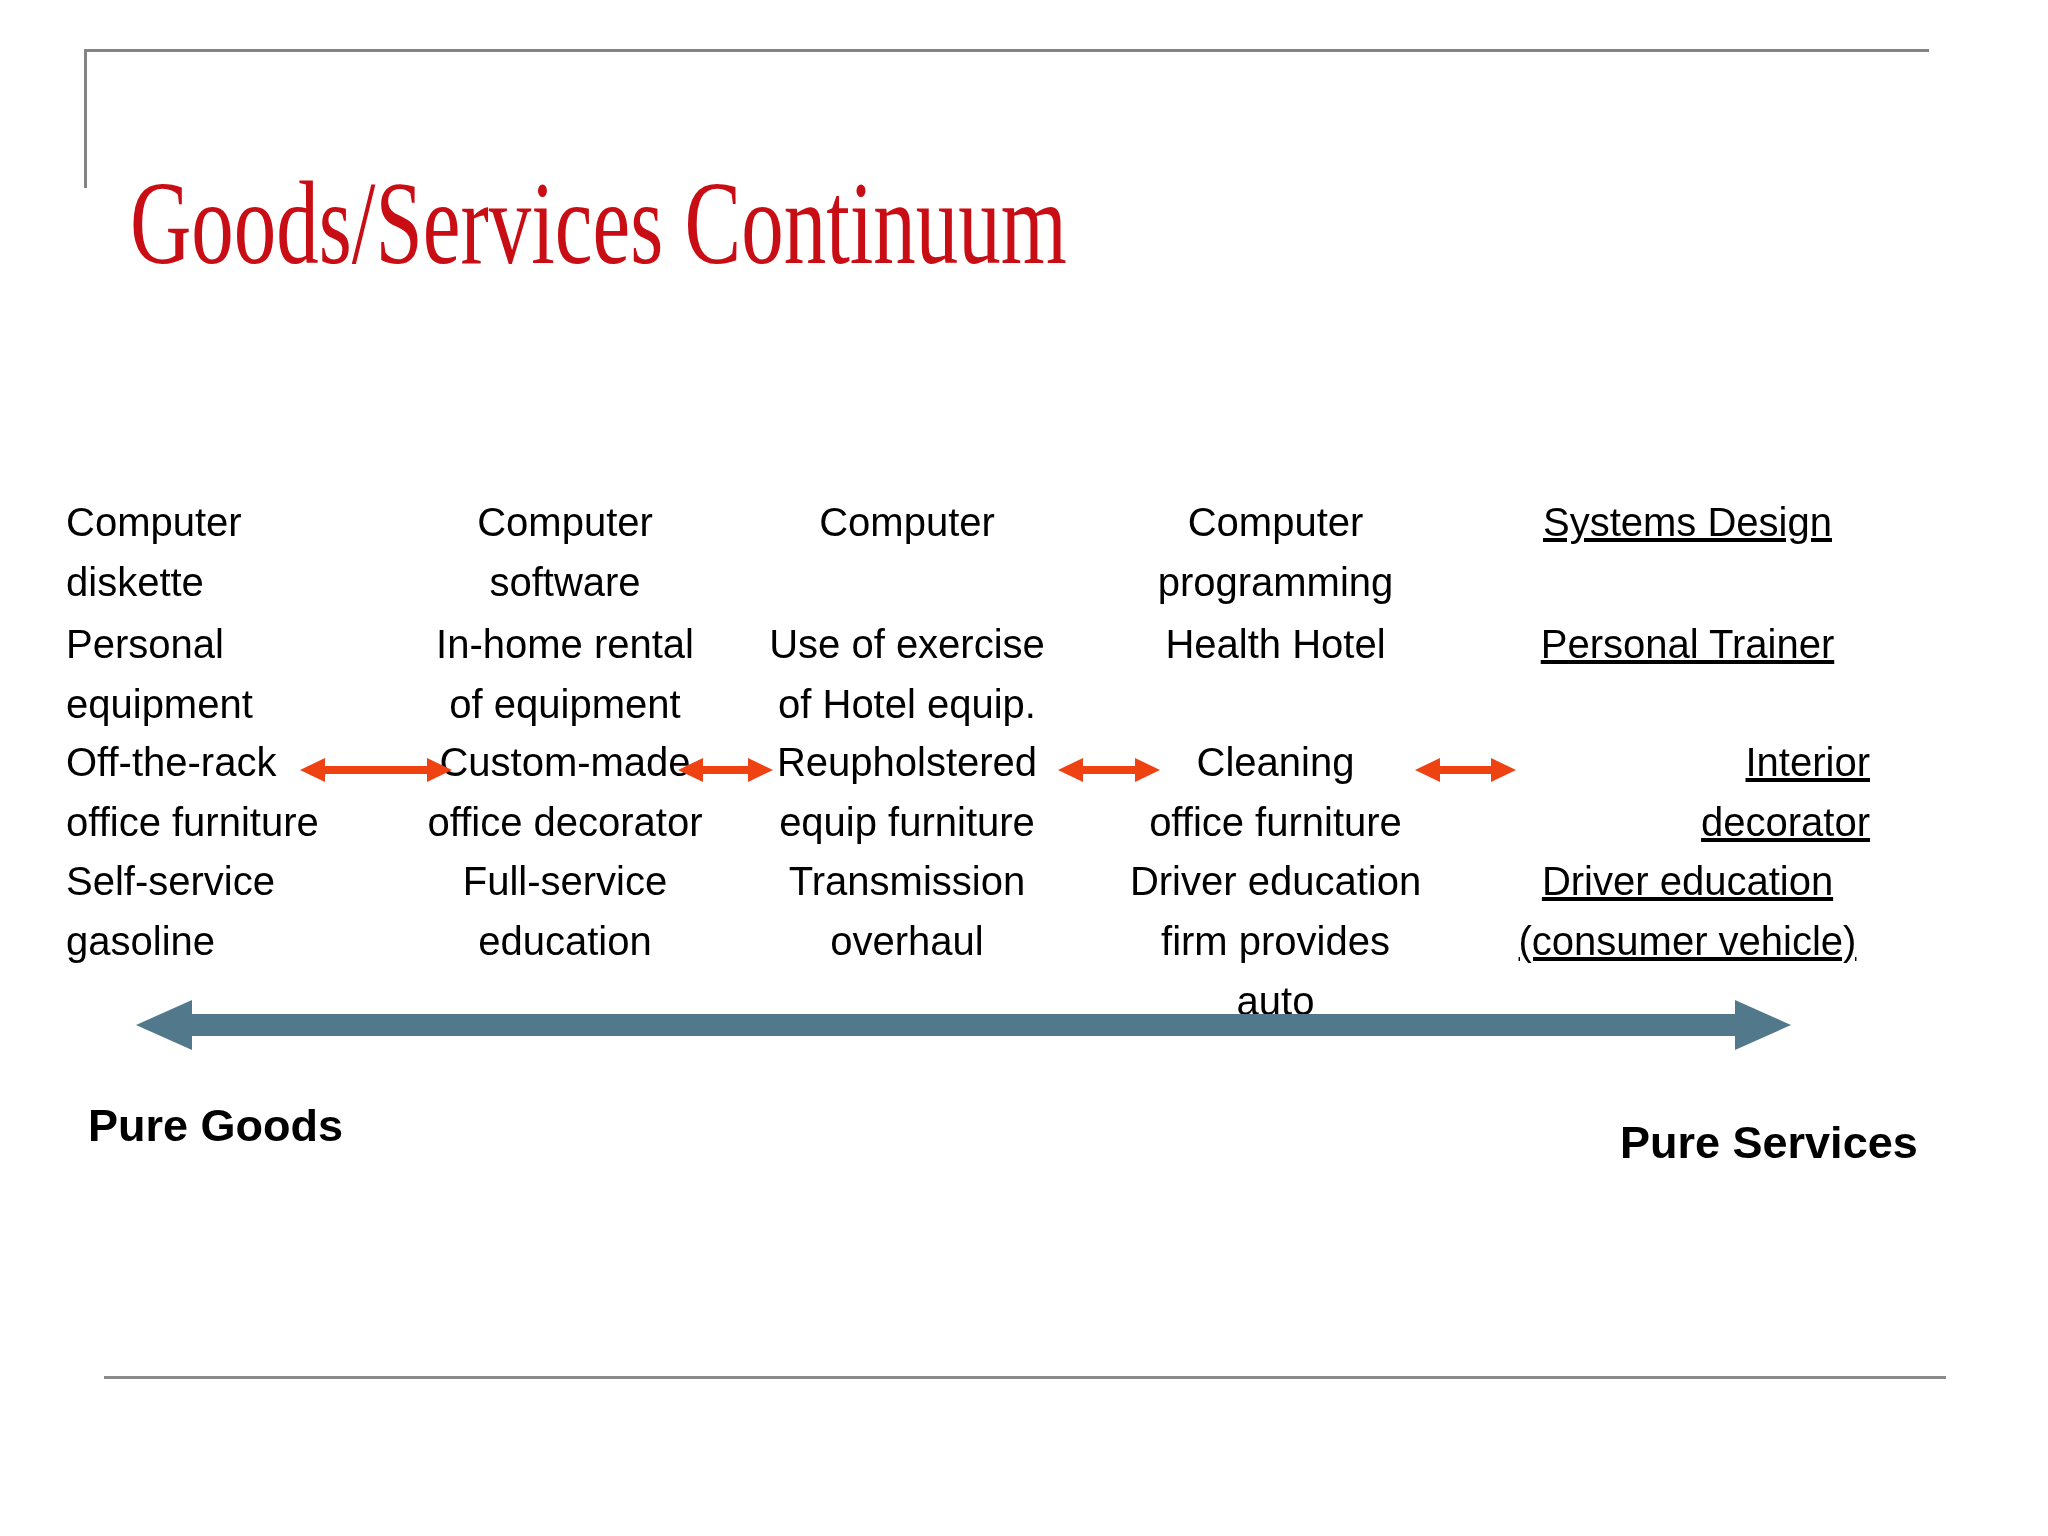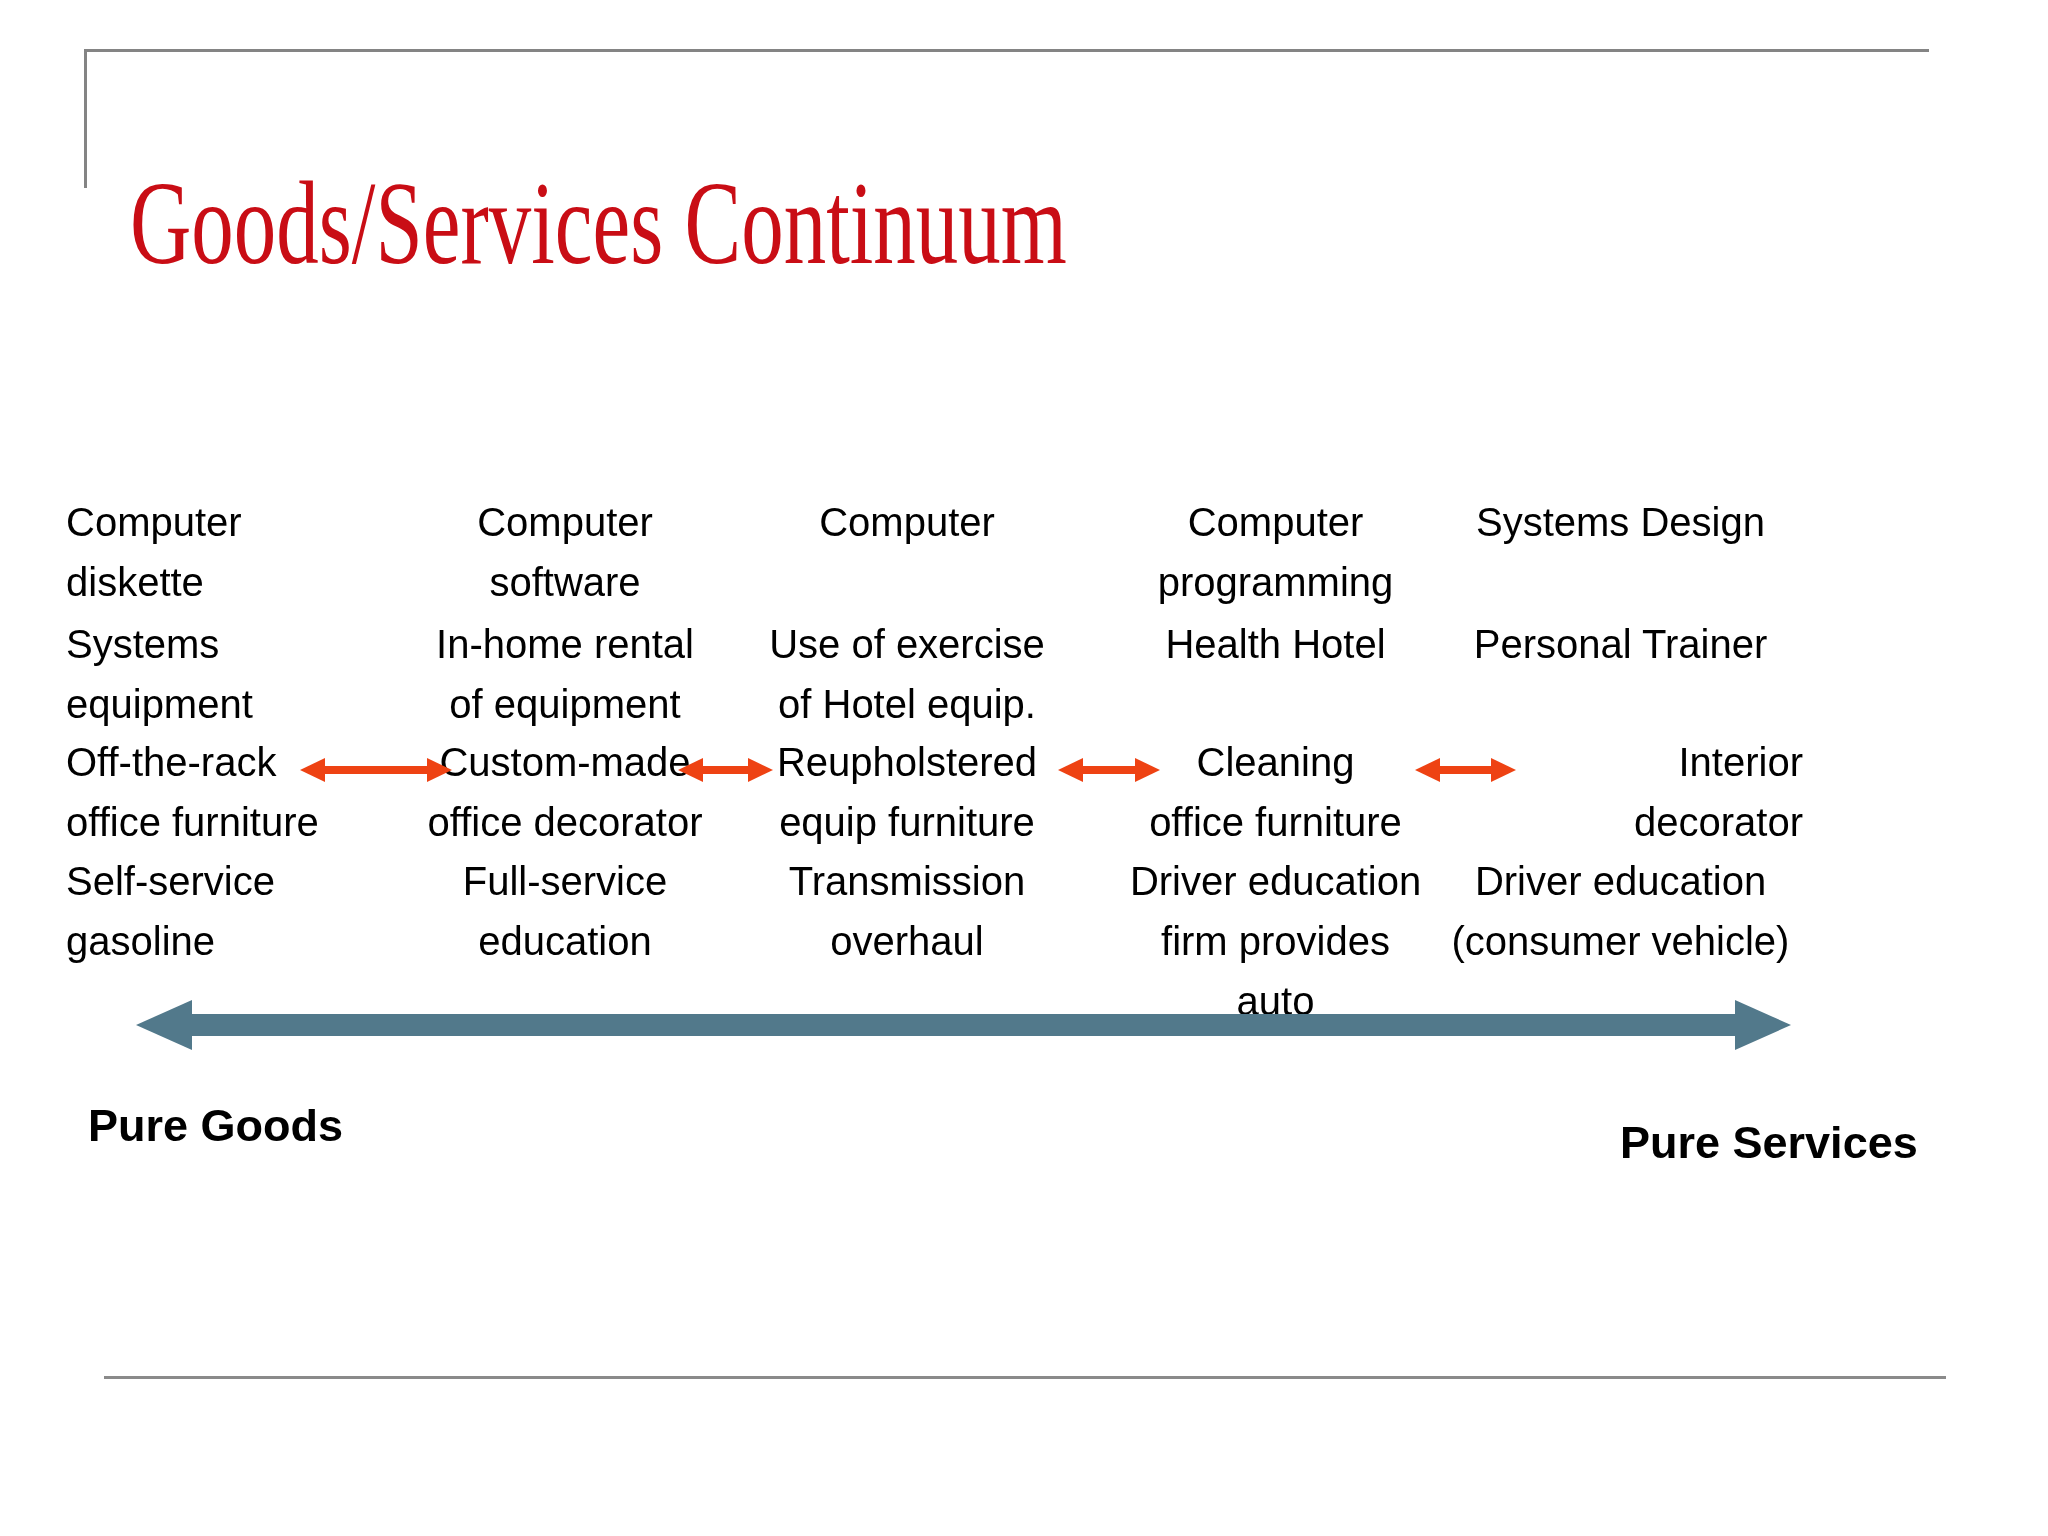--- a/index.html
+++ b/index.html
@@ -46,21 +46,21 @@
   .cell {
     position: absolute;
     font-size: 40px;
     line-height: 60px;
     white-space: pre-line;
   }
   .c1 { left: 66px;   width: 300px; text-align: left; }
   .c2 { left: 425px;  width: 280px; text-align: center; }
   .c3 { left: 762px;  width: 290px; text-align: center; }
   .c4 { left: 1128px; width: 295px; text-align: center; }
-  .c5 { left: 1438px; width: 365px; text-align: center; }
+  .c5 { left: 1505px; width: 365px; text-align: center; text-decoration: underline; }
   .r1 { top: 492px; }
   .r2 { top: 614px; }
   .r3 { top: 732px; }
   .r4 { top: 851px; }
   .cell-left { text-align: right; padding-left: 36px; }
 
   
   .oarrow { position: absolute; top: 758px; height: 24px; }
   .oarrow .shaft {
     position: absolute; left: 14px; right: 14px; top: 8px; height: 8px;
@@ -119,21 +119,21 @@
 <div>
   <div class="cell c1 r1">Computer
 diskette</div>
   <div class="cell c2 r1">Computer
 software</div>
   <div class="cell c3 r1">Computer</div>
   <div class="cell c4 r1">Computer
 programming</div>
   <div class="cell c5 r1">Systems Design</div>
 
-  <div class="cell c1 r2">Systems
+  <div class="cell c1 r2">Personal
 equipment</div>
   <div class="cell c2 r2">In-home rental
 of equipment</div>
   <div class="cell c3 r2">Use of exercise
 of Hotel equip.</div>
   <div class="cell c4 r2">Health Hotel</div>
   <div class="cell c5 r2">Personal Trainer</div>
 
   <div class="cell c1 r3">Off-the-rack
 office furniture</div>

